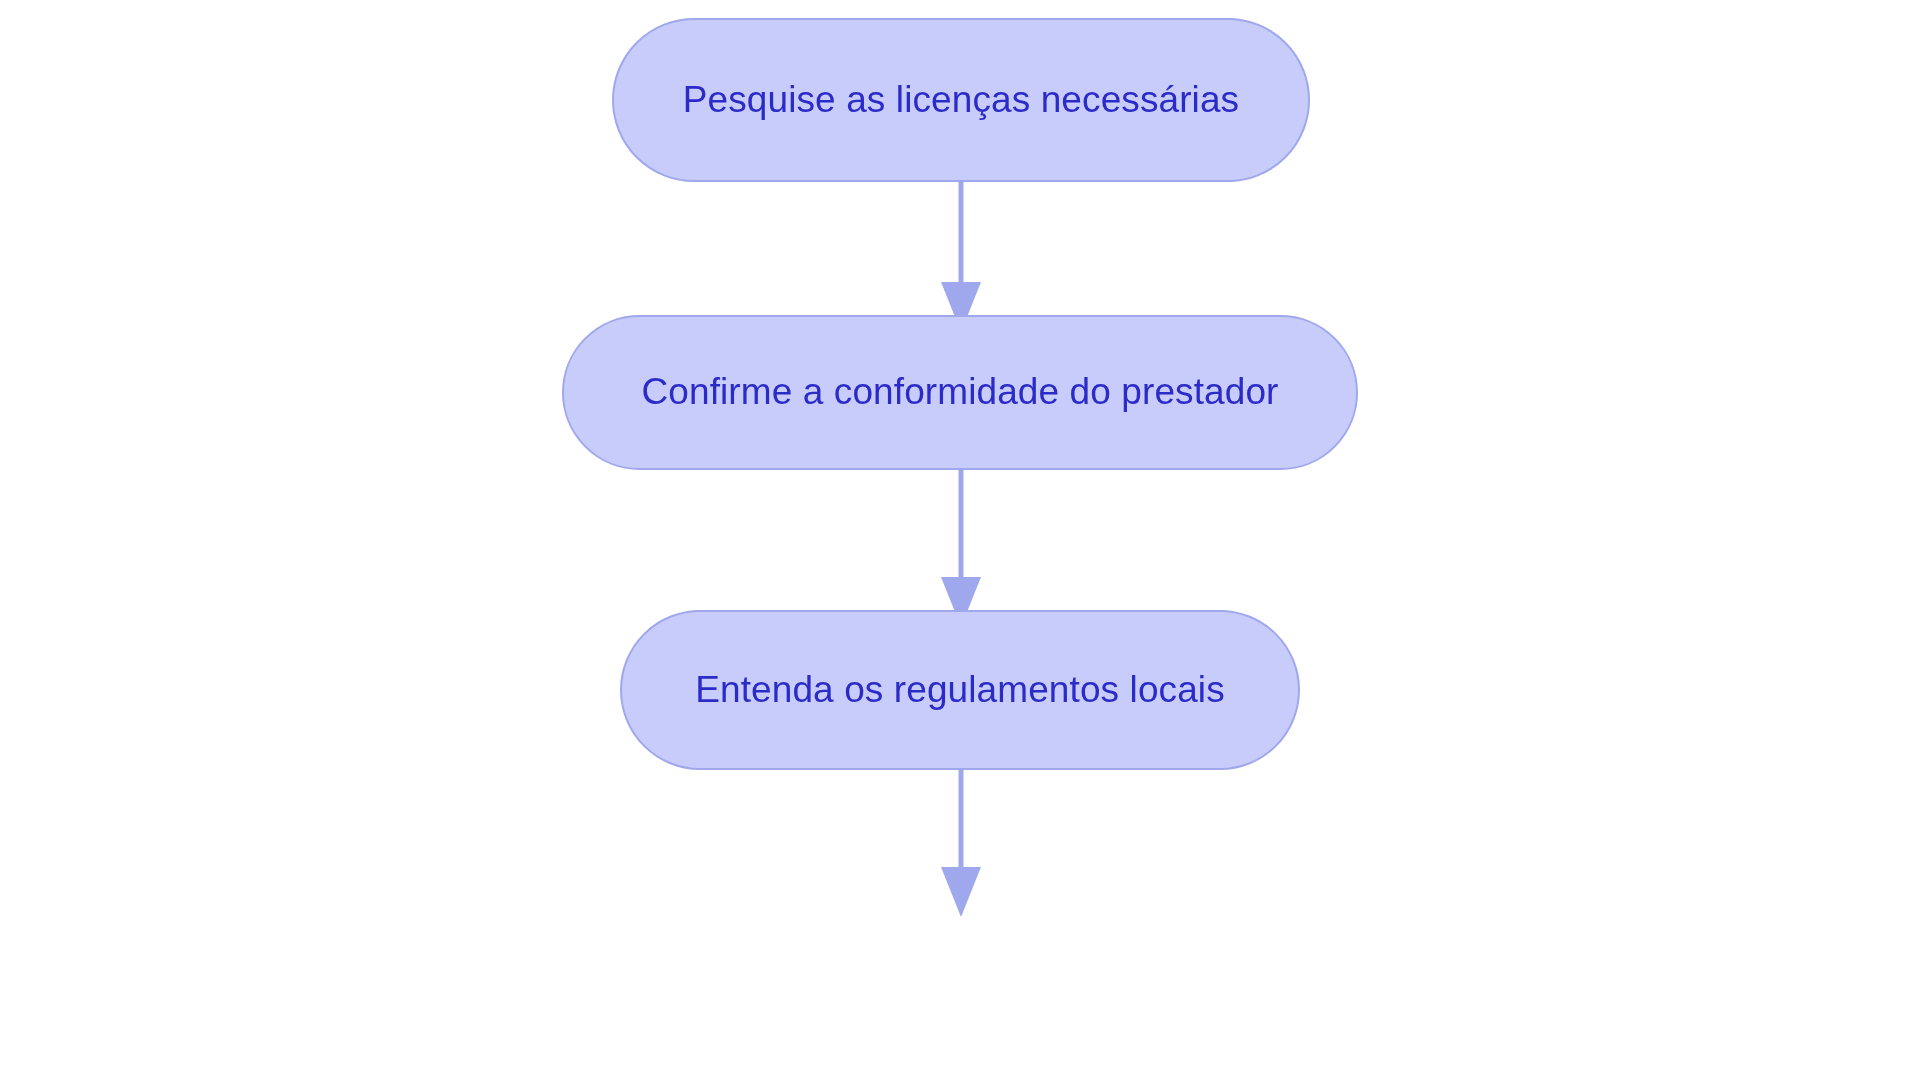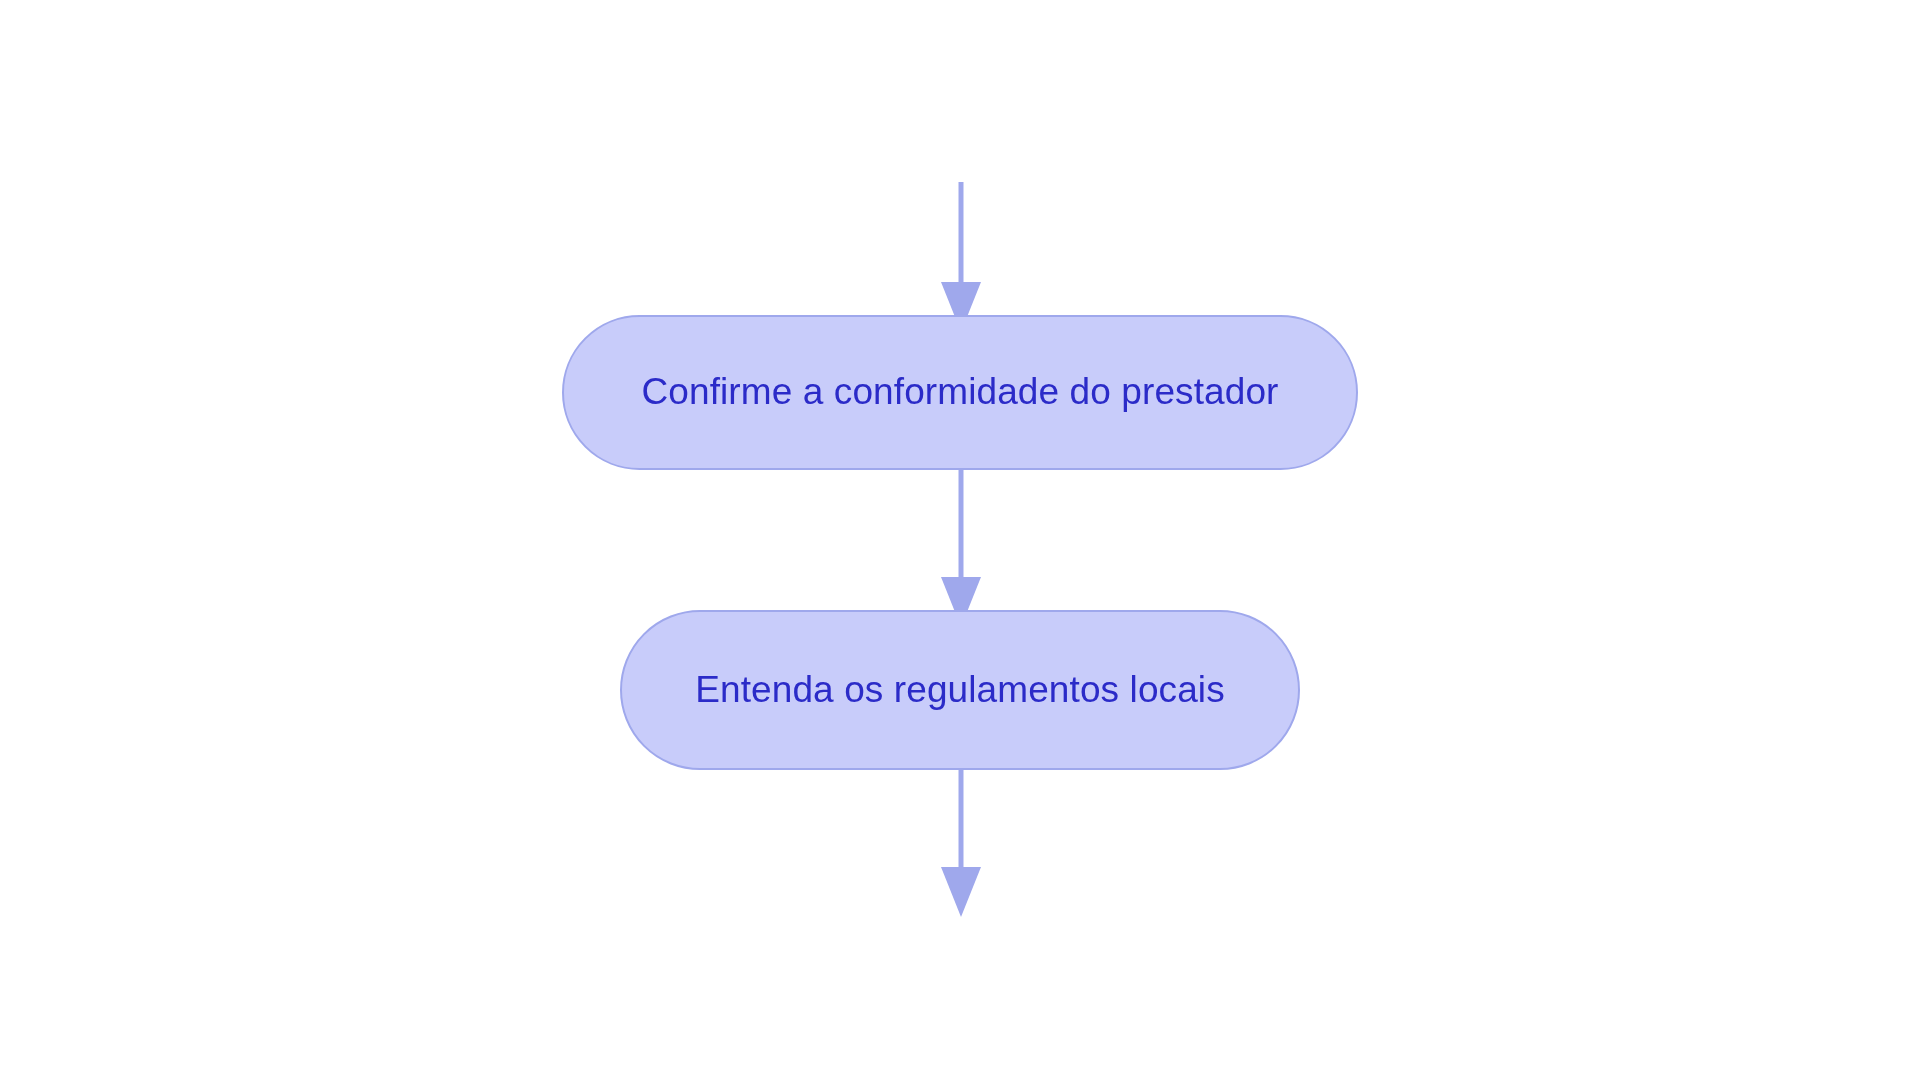--- a/index.html
+++ b/index.html
@@ -77,20 +77,23 @@
 
     <g>
       <line x1="961" y1="470" x2="961" y2="583" stroke="#9fa8ec" stroke-width="5" marker-end="url(#arrowhead)"></line>
     </g>
 
     <g>
       <line x1="961" y1="770" x2="961" y2="873" stroke="#9fa8ec" stroke-width="5" marker-end="url(#arrowhead)"></line>
     </g>
   </svg>
 
+  <div class="node" id="node-1">
+    <span class="node-label">Pesquise as licenças necessárias</span>
+  </div>
 
   <div class="node" id="node-3">
     <span class="node-label">Entenda os regulamentos locais</span>
   </div>
 
   <div class="node" id="node-2">
     <span class="node-label">Confirme a conformidade do prestador</span>
   </div>
 
 

